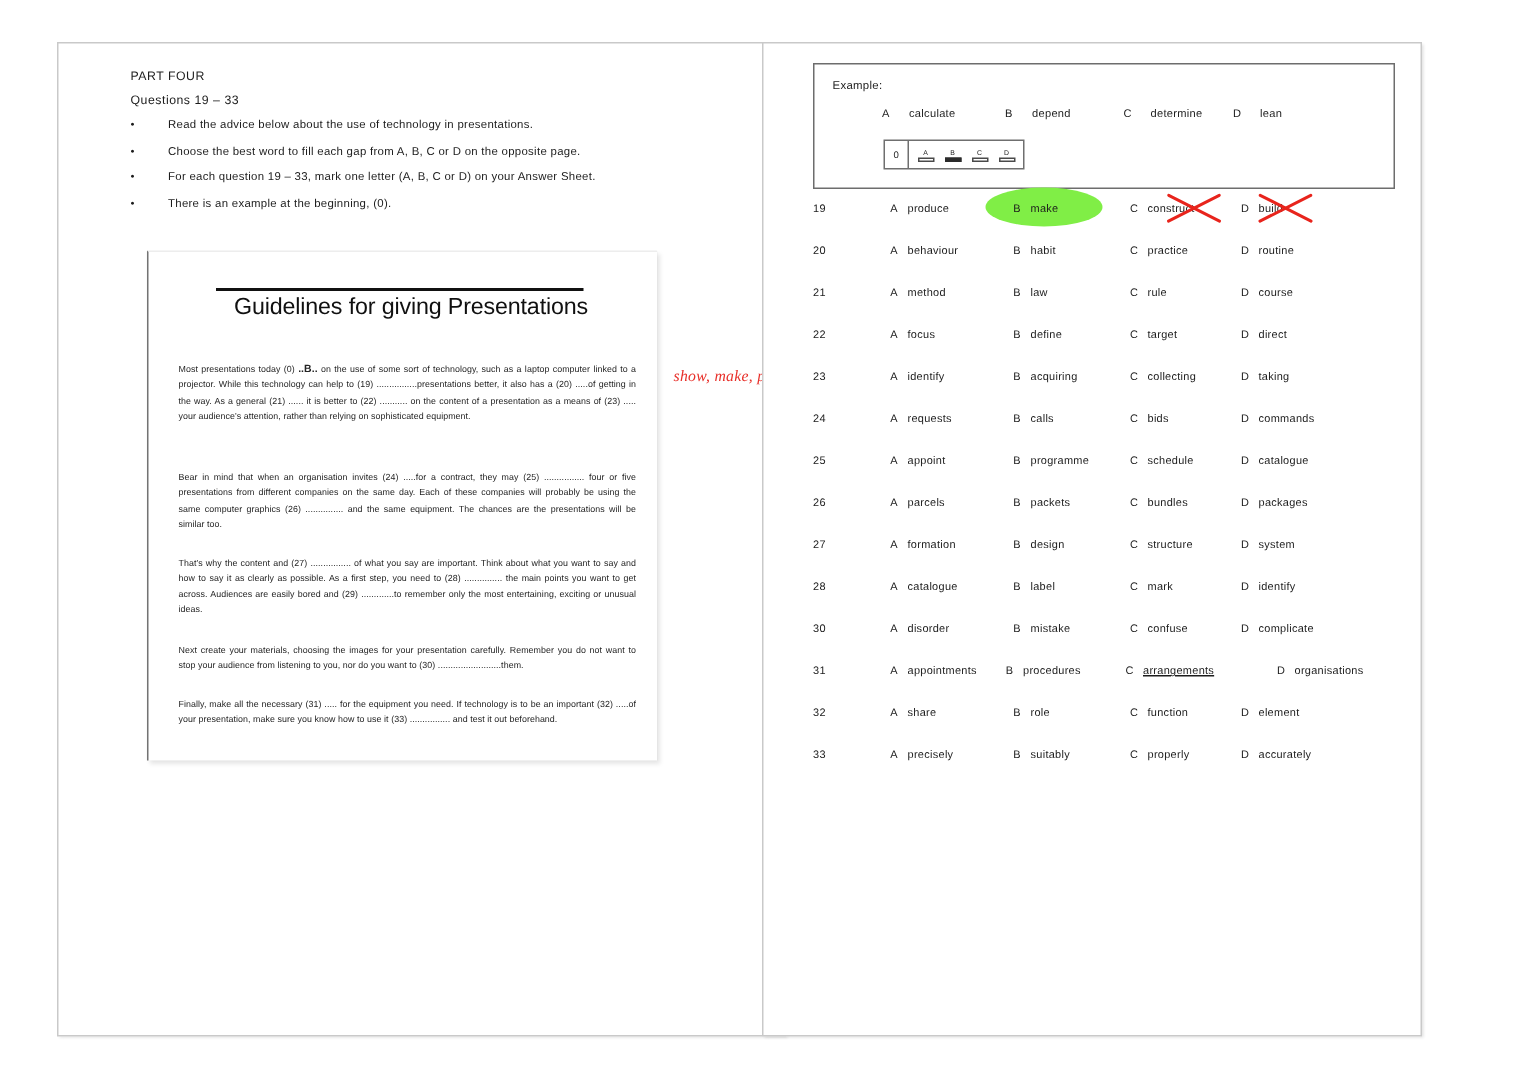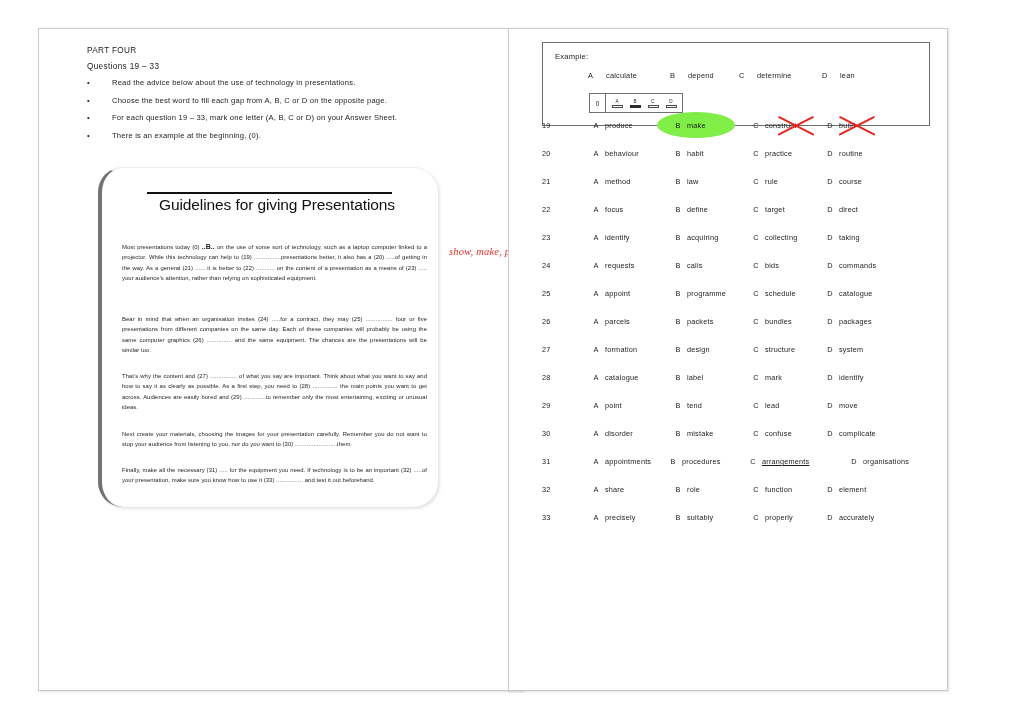--- a/index.html
+++ b/index.html
@@ -73,25 +73,24 @@
   }
 
   
   #guidelines-box {
     position: absolute;
     left: 59px;
     top: 138px;
     width: 340px;
     height: 340px;
     background: #ffffff;
-    border-left: 4px solid #737373;
+    border-left: 1px solid #737373;
     border-top: 1px solid #ededed;
     box-shadow: 2px 2px 3px rgba(0,0,0,0.10), 0 0 1px rgba(0,0,0,0.08);
     box-sizing: border-box;
-    border-radius: 25px;
   }
   #guidelines-rule {
     position: absolute;
     left: 45px;
     top: 24px;
     width: 245px;
     height: 2px;
     background: #111111;
   }
   #guidelines-title {
@@ -216,21 +215,21 @@
   }
   #answer-grid .cell.filled .bar {
     background: #2b2b2b;
     border-color: #2b2b2b;
   }
 
   
   #questions {
     position: absolute;
     left: 0;
-    top: 92px;
+    top: 105px;
     width: 100%;
   }
   .qrow {
     position: relative;
     height: 28px;
   }
   .qrow .qn {
     position: absolute;
     left: 33px;
     top: 0px;
@@ -327,21 +326,21 @@
   <div id="annotation-show-make-present">show, make, present</div>
 </div>
 
 <div class="page" id="page-right">
 
   <div id="example-box">
     <div id="example-label">Example:</div>
     <div id="example-options">
         <div class="example-opt" style="left: 45px;"><span class="ltr">A</span><span>calculate</span></div>
         <div class="example-opt" style="left: 127px;"><span class="ltr">B</span><span>depend</span></div>
-        <div class="example-opt" style="left: 196px;"><span class="ltr">C</span><span>determine</span></div>
+        <div class="example-opt" style="left: 206px;"><span class="ltr">C</span><span>determine</span></div>
         <div class="example-opt" style="left: 279px;"><span class="ltr">D</span><span>lean</span></div>
       </div>
     <div id="answer-grid">
       <div class="qnum">0</div>
       <div class="cells" id="answer-grid-cells">
           <div class="cell">
             <div class="cl">A</div>
             <div class="bar"></div>
           </div>
           <div class="cell filled">
@@ -431,27 +430,20 @@
         <div class="opt col-d"><span class="ltr">D</span><span>system</span></div>
       </div>
       <div class="qrow">
         <span class="qn">28</span>
         <div class="opt col-a"><span class="ltr">A</span><span>catalogue</span></div>
         <div class="opt col-b"><span class="ltr">B</span><span>label</span></div>
         <div class="opt col-c"><span class="ltr">C</span><span>mark</span></div>
         <div class="opt col-d"><span class="ltr">D</span><span>identify</span></div>
       </div>
       <div class="qrow">
-        <span class="qn">29</span>
-        <div class="opt col-a"><span class="ltr">A</span><span>point</span></div>
-        <div class="opt col-b"><span class="ltr">B</span><span>tend</span></div>
-        <div class="opt col-c"><span class="ltr">C</span><span>lead</span></div>
-        <div class="opt col-d"><span class="ltr">D</span><span>move</span></div>
-      </div>
-      <div class="qrow">
         <span class="qn">30</span>
         <div class="opt col-a"><span class="ltr">A</span><span>disorder</span></div>
         <div class="opt col-b"><span class="ltr">B</span><span>mistake</span></div>
         <div class="opt col-c"><span class="ltr">C</span><span>confuse</span></div>
         <div class="opt col-d"><span class="ltr">D</span><span>complicate</span></div>
       </div>
       <div class="qrow wide">
         <span class="qn">31</span>
         <div class="opt col-a"><span class="ltr">A</span><span>appointments</span></div>
         <div class="opt col-b"><span class="ltr">B</span><span>procedures</span></div>

